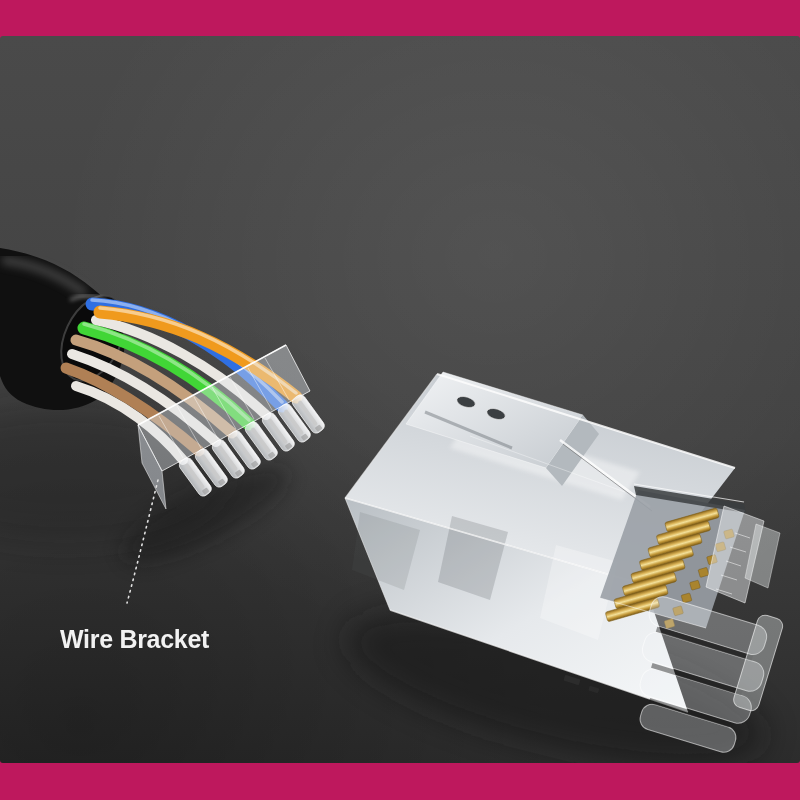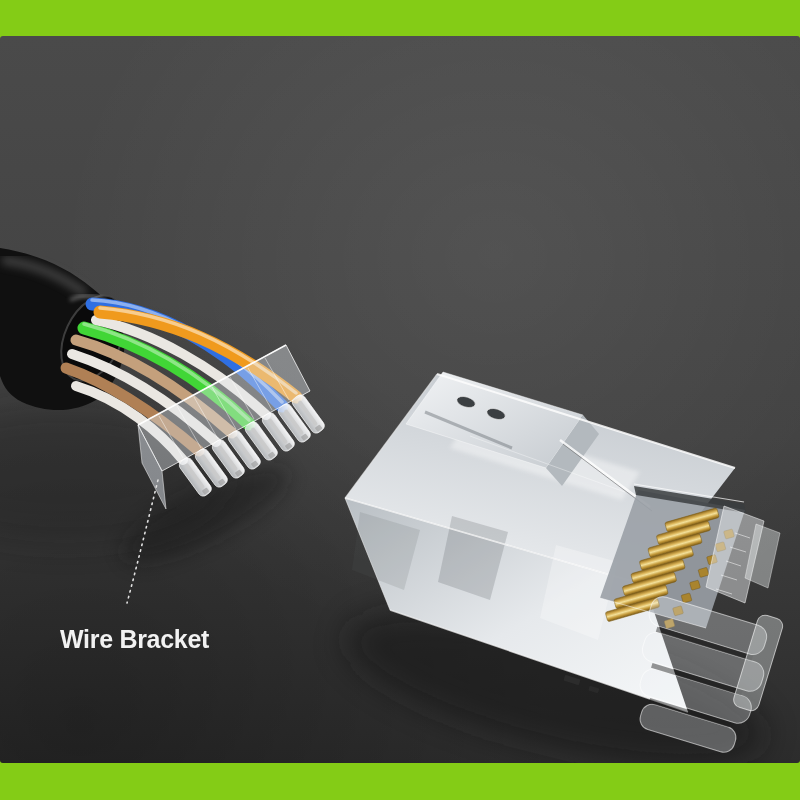--- a/index.html
+++ b/index.html
@@ -1,16 +1,16 @@
 <!DOCTYPE html>
 <html><head>
 <meta charset="utf-8">
 <style>
   html,body{margin:0;padding:0;background:#ffffff;}
-  .stage{position:relative;width:800px;height:800px;background:#84cc16;overflow:hidden;
+  .stage{position:relative;width:800px;height:800px;background:#be185d;overflow:hidden;
          font-family:"Liberation Sans",sans-serif;}
   svg{display:block}
   text.caption{font-family:"Liberation Sans",sans-serif;font-weight:bold;font-size:25px;letter-spacing:-0.3px;}
 </style>
 </head>
 <body>
 
 <div class="stage">
 <svg width="800" height="800" viewBox="0 0 800 800">
   <defs>

